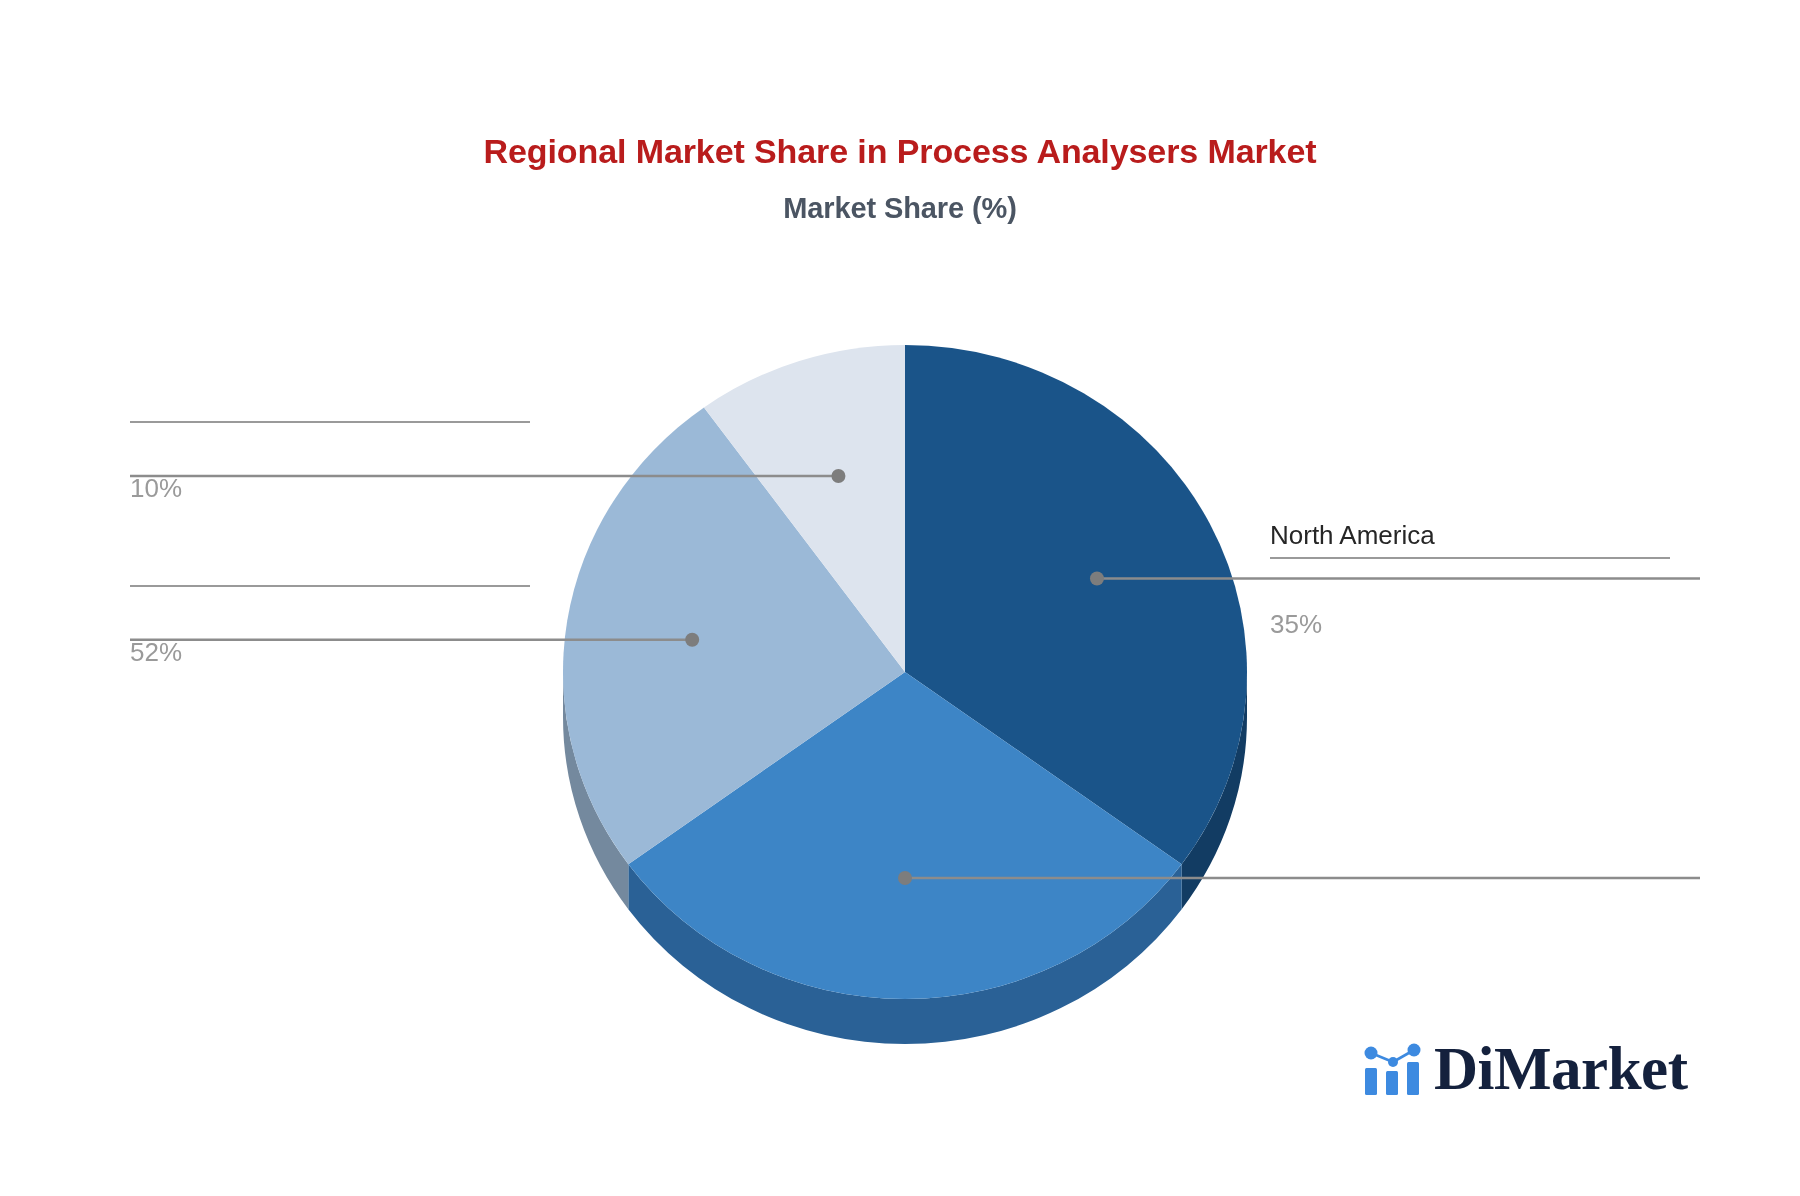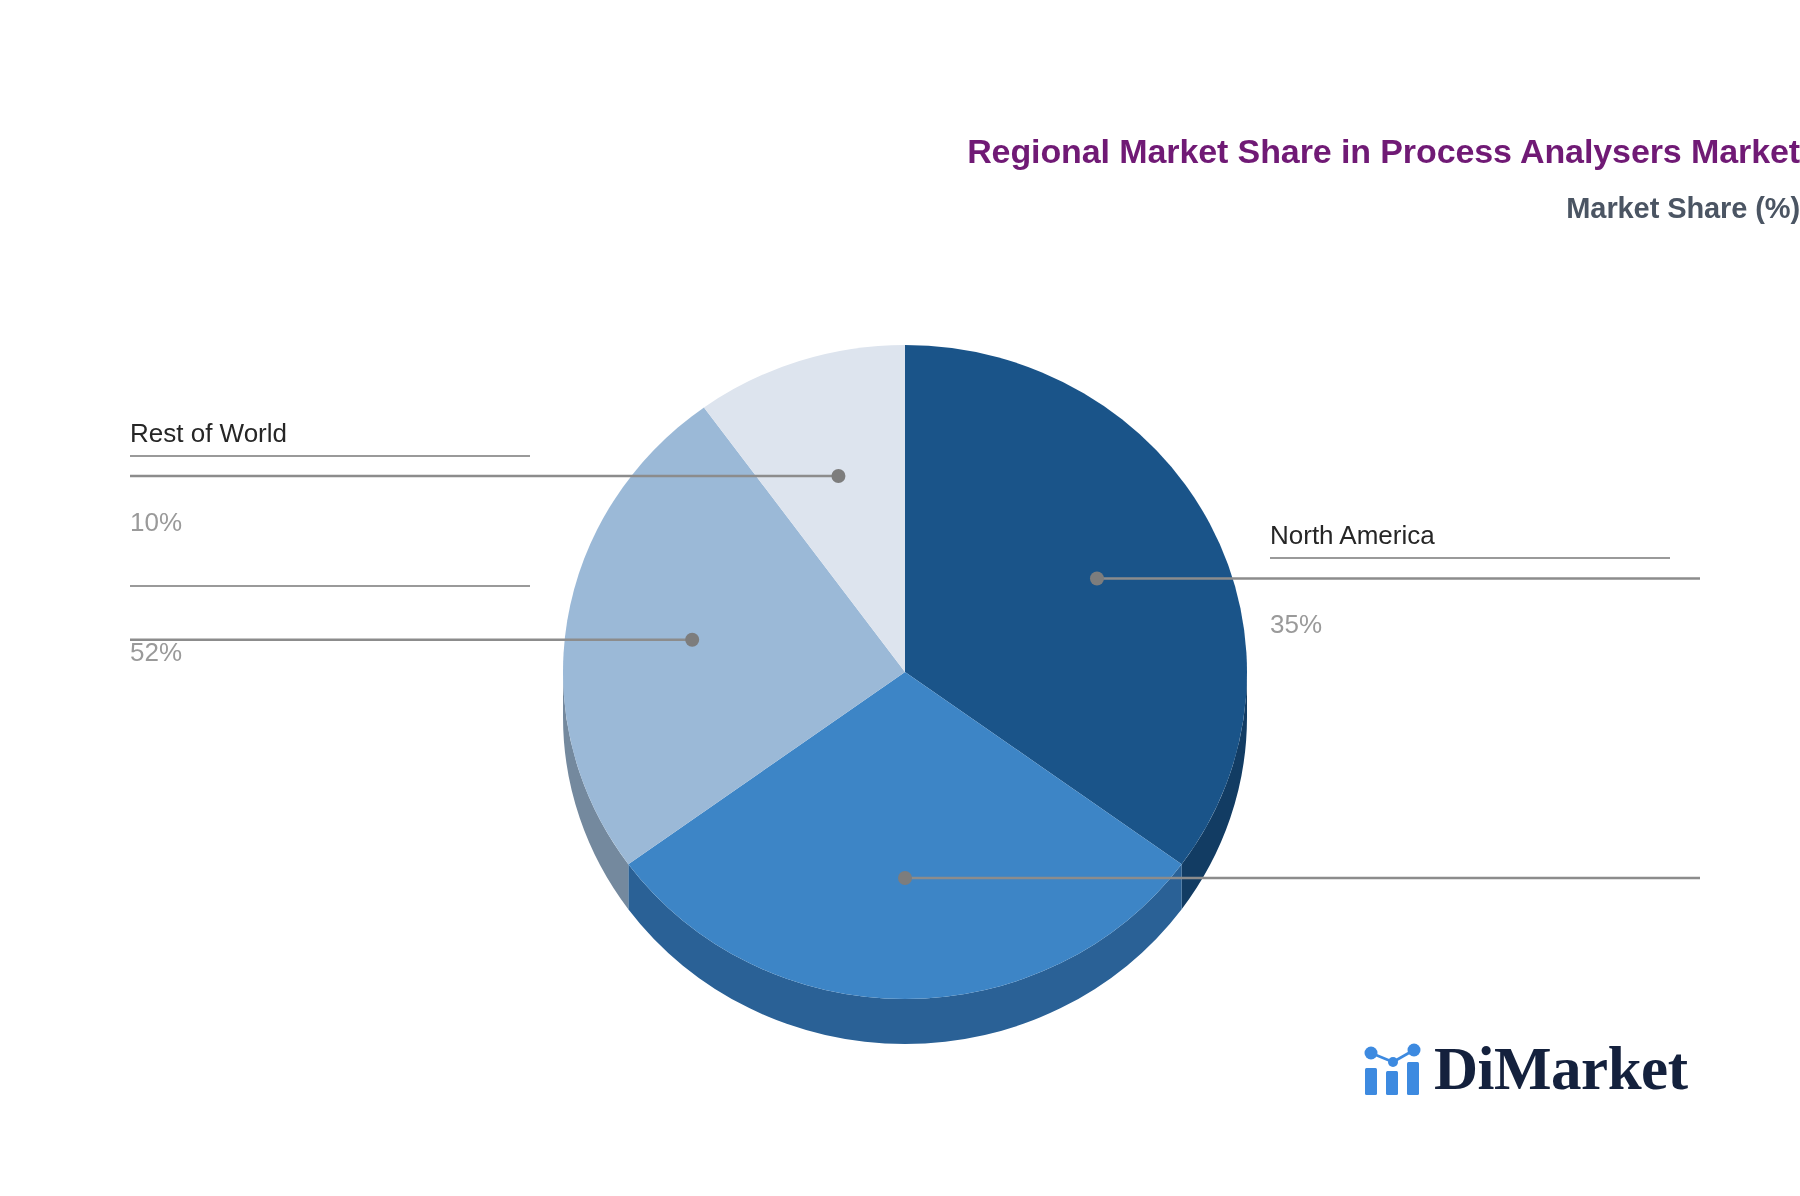--- a/index.html
+++ b/index.html
@@ -17,32 +17,32 @@
     height: 1196px;
     background: #ffffff;
     overflow: hidden;
   }
   
   #chart-title {
     position: absolute;
     left: 0;
     top: 132px;
     width: 1800px;
-    text-align: right;
+    text-align: center;
     font-size: 34px;
     font-weight: bold;
-    color: #701a75;
+    color: #b91c1c;
     letter-spacing: -0.1px;
   }
   #chart-subtitle {
     position: absolute;
     left: 0;
     top: 192px;
     width: 1800px;
-    text-align: right;
+    text-align: center;
     font-size: 29px;
     font-weight: bold;
     color: #4b5563;
     letter-spacing: -0.1px;
   }
   
   #pie-svg {
     position: absolute;
     left: 0;
     top: 0;
@@ -128,21 +128,20 @@
       </g>
     <g fill="#7d7d7d">
         <circle cx="1096.9762657016258" cy="578.4734171486559" r="7"></circle>
         <circle cx="905" cy="878.01" r="7"></circle>
         <circle cx="692.1926701353716" cy="639.7729358570621" r="7"></circle>
         <circle cx="838.4191983919737" cy="476.07284707803547" r="7"></circle>
       </g>
   </svg>
 
   <div class="callout left" id="callout-rest-of-world" style="top: 416.073px;">
-    <div class="name">Rest of World</div>
     <div class="rule"></div>
     <div class="value">10%</div>
   </div>
 
   <div class="callout left" id="callout-asia-pacific" style="top: 579.773px;">
     <div class="rule"></div>
     <div class="value">52%</div>
   </div>
 
   <div class="callout right" id="callout-north-america" style="top: 518.473px;">

